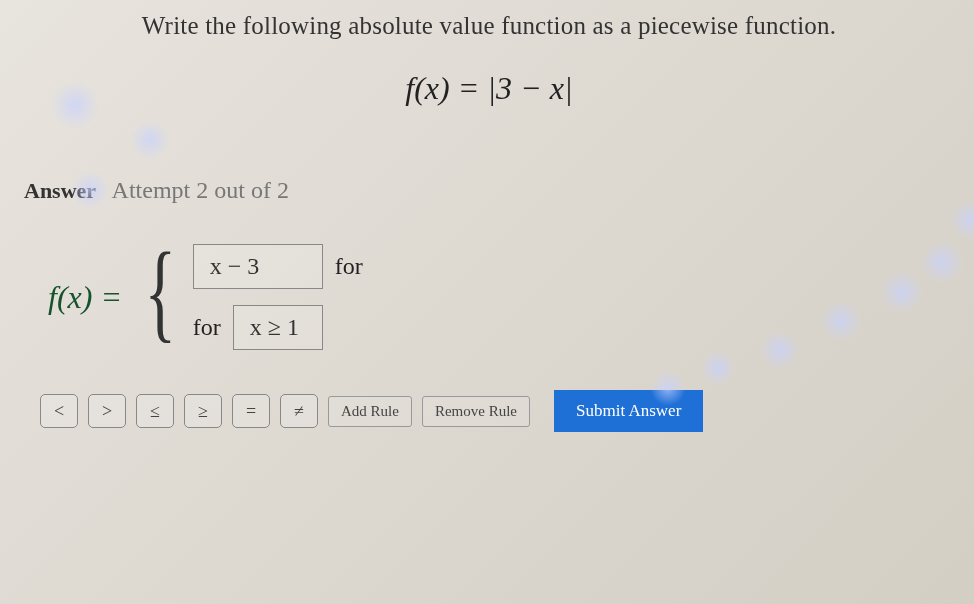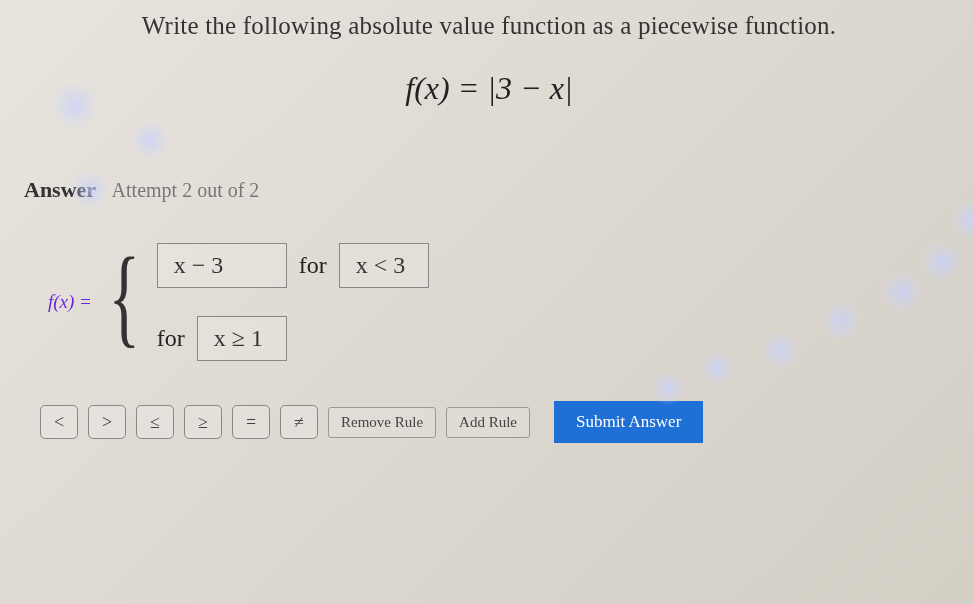--- a/index.html
+++ b/index.html
@@ -27,46 +27,46 @@
     font-family: 'Times New Roman', serif;
     margin: 30px 0 70px 0;
     color: #222;
   }
   .equation-main .f { font-style: italic; }
   .answer-row {
     margin: 10px 0 40px 6px;
     font-size: 22px;
   }
   .answer-label { font-weight: bold; color: #333; }
-  .attempt { color: #777; font-weight: normal; font-size: 20px; margin-left: 10px; }
+  .attempt { color: #777; font-weight: normal; font-size: 24px; margin-left: 10px; }
   .piecewise {
     display: flex;
     align-items: center;
     margin-left: 30px;
     margin-top: 20px;
   }
   .fx {
-    font-size: 19px;
+    font-size: 32px;
     font-style: italic;
     font-family: 'Times New Roman', serif;
-    color: #6d28d9;
-    margin-right: 6px;
+    color: #14532d;
+    margin-right: 12px;
   }
   .brace {
     font-size: 110px;
     line-height: 90px;
     font-family: 'Times New Roman', serif;
     color: #333;
     margin-right: 6px;
     transform: scaleX(0.6);
     display: inline-block;
     position: relative;
     top: -6px;
   }
-  .rules { display: flex; flex-direction: column; gap: 28px; }
+  .rules { display: flex; flex-direction: column; gap: 16px; }
   .rule-row { display: flex; align-items: center; gap: 12px; }
   .input-box {
     border: 1.5px solid #888;
     background: rgba(255,255,255,0.15);
     padding: 8px 16px;
     font-size: 24px;
     font-family: Georgia, serif;
     min-width: 130px;
     text-align: left;
     color: #333;
@@ -135,38 +135,37 @@
   <span class="attempt">Attempt 2 out of 2</span>
 </div>
 
 <div class="piecewise">
   <span class="fx">f(x) =</span>
   <span class="brace">{</span>
   <div class="rules">
     <div class="rule-row">
       <div class="input-box">x − 3</div>
       <span class="for-label">for</span>
-      <div class="input-box cond">x &lt; 3</div>
     </div>
     <div class="rule-row">
       <span class="for-label">for</span>
       <div class="input-box cond">x ≥ 1</div>
     </div>
   </div>
 </div>
 
 <div class="toolbar">
   <div class="sym-btn">&lt;</div>
   <div class="sym-btn">&gt;</div>
   <div class="sym-btn">≤</div>
   <div class="sym-btn">≥</div>
   <div class="sym-btn">=</div>
   <div class="sym-btn">≠</div>
+  <div class="text-btn">Add Rule</div>
   <div class="text-btn">Remove Rule</div>
-  <div class="text-btn">Add Rule</div>
   <div class="submit-btn">Submit Answer</div>
 </div>
 
 <div class="spot" style="width:50px;height:50px;left:50px;top:80px"></div>
 <div class="spot" style="width:40px;height:40px;left:70px;top:170px"></div>
 <div class="spot" style="width:40px;height:40px;left:130px;top:120px"></div>
 <div class="spot" style="width:36px;height:36px;left:650px;top:370px"></div>
 <div class="spot" style="width:36px;height:36px;left:700px;top:350px"></div>
 <div class="spot" style="width:40px;height:40px;left:760px;top:330px"></div>
 <div class="spot" style="width:42px;height:42px;left:820px;top:300px"></div>

